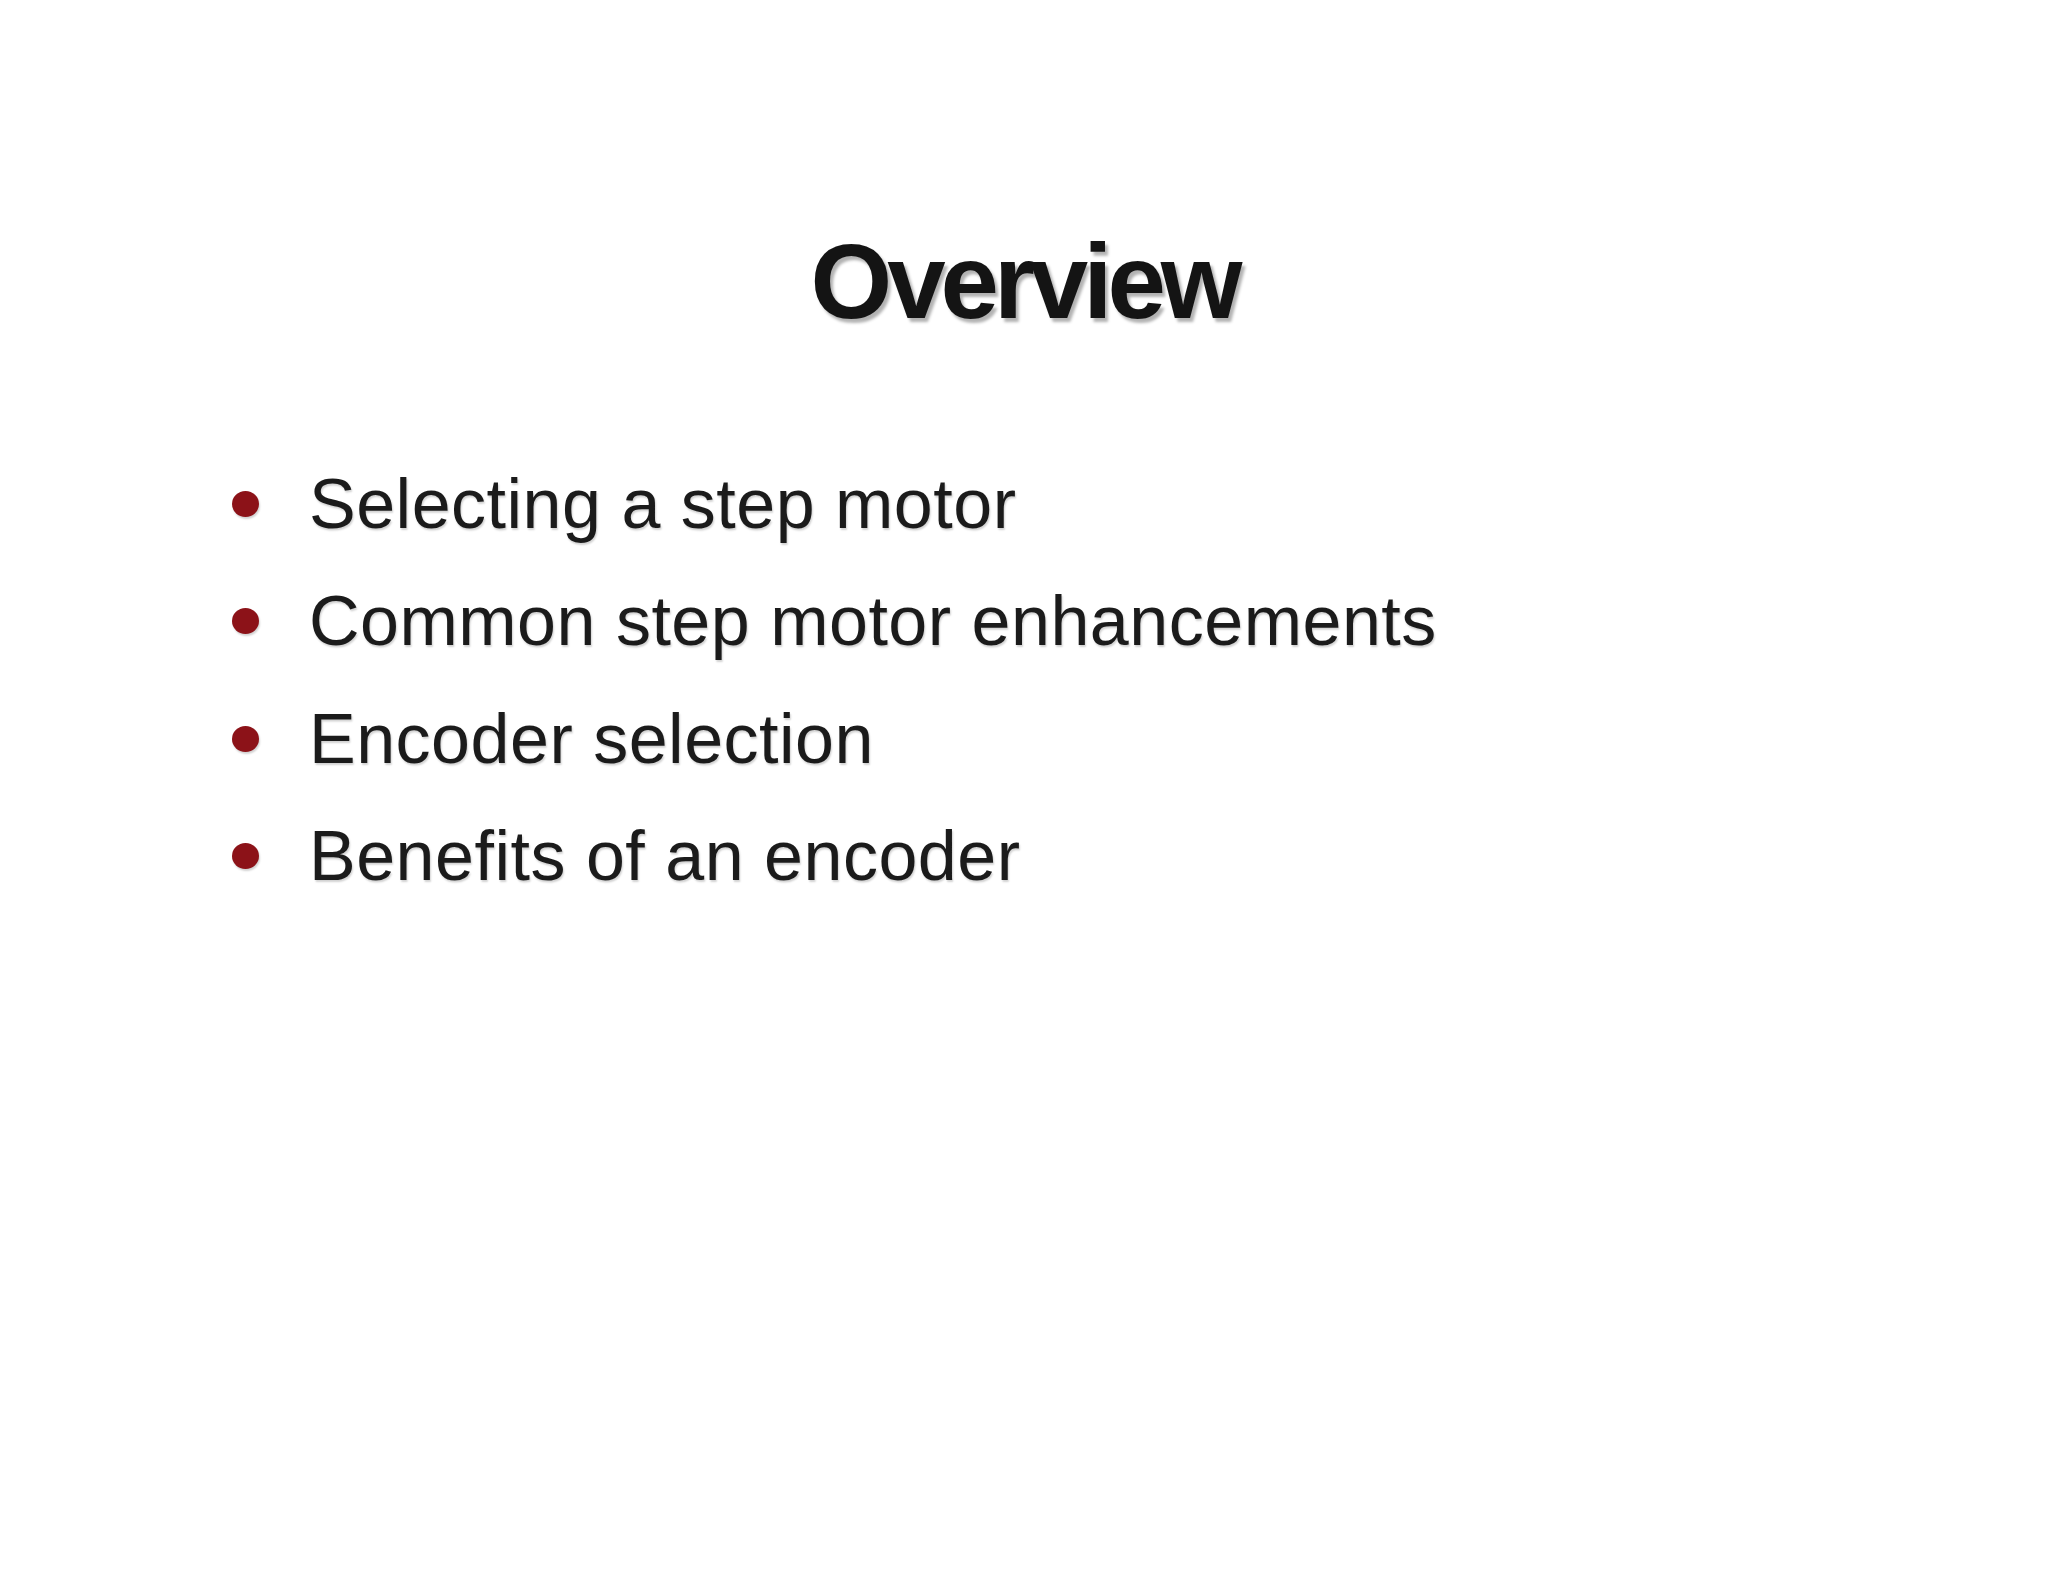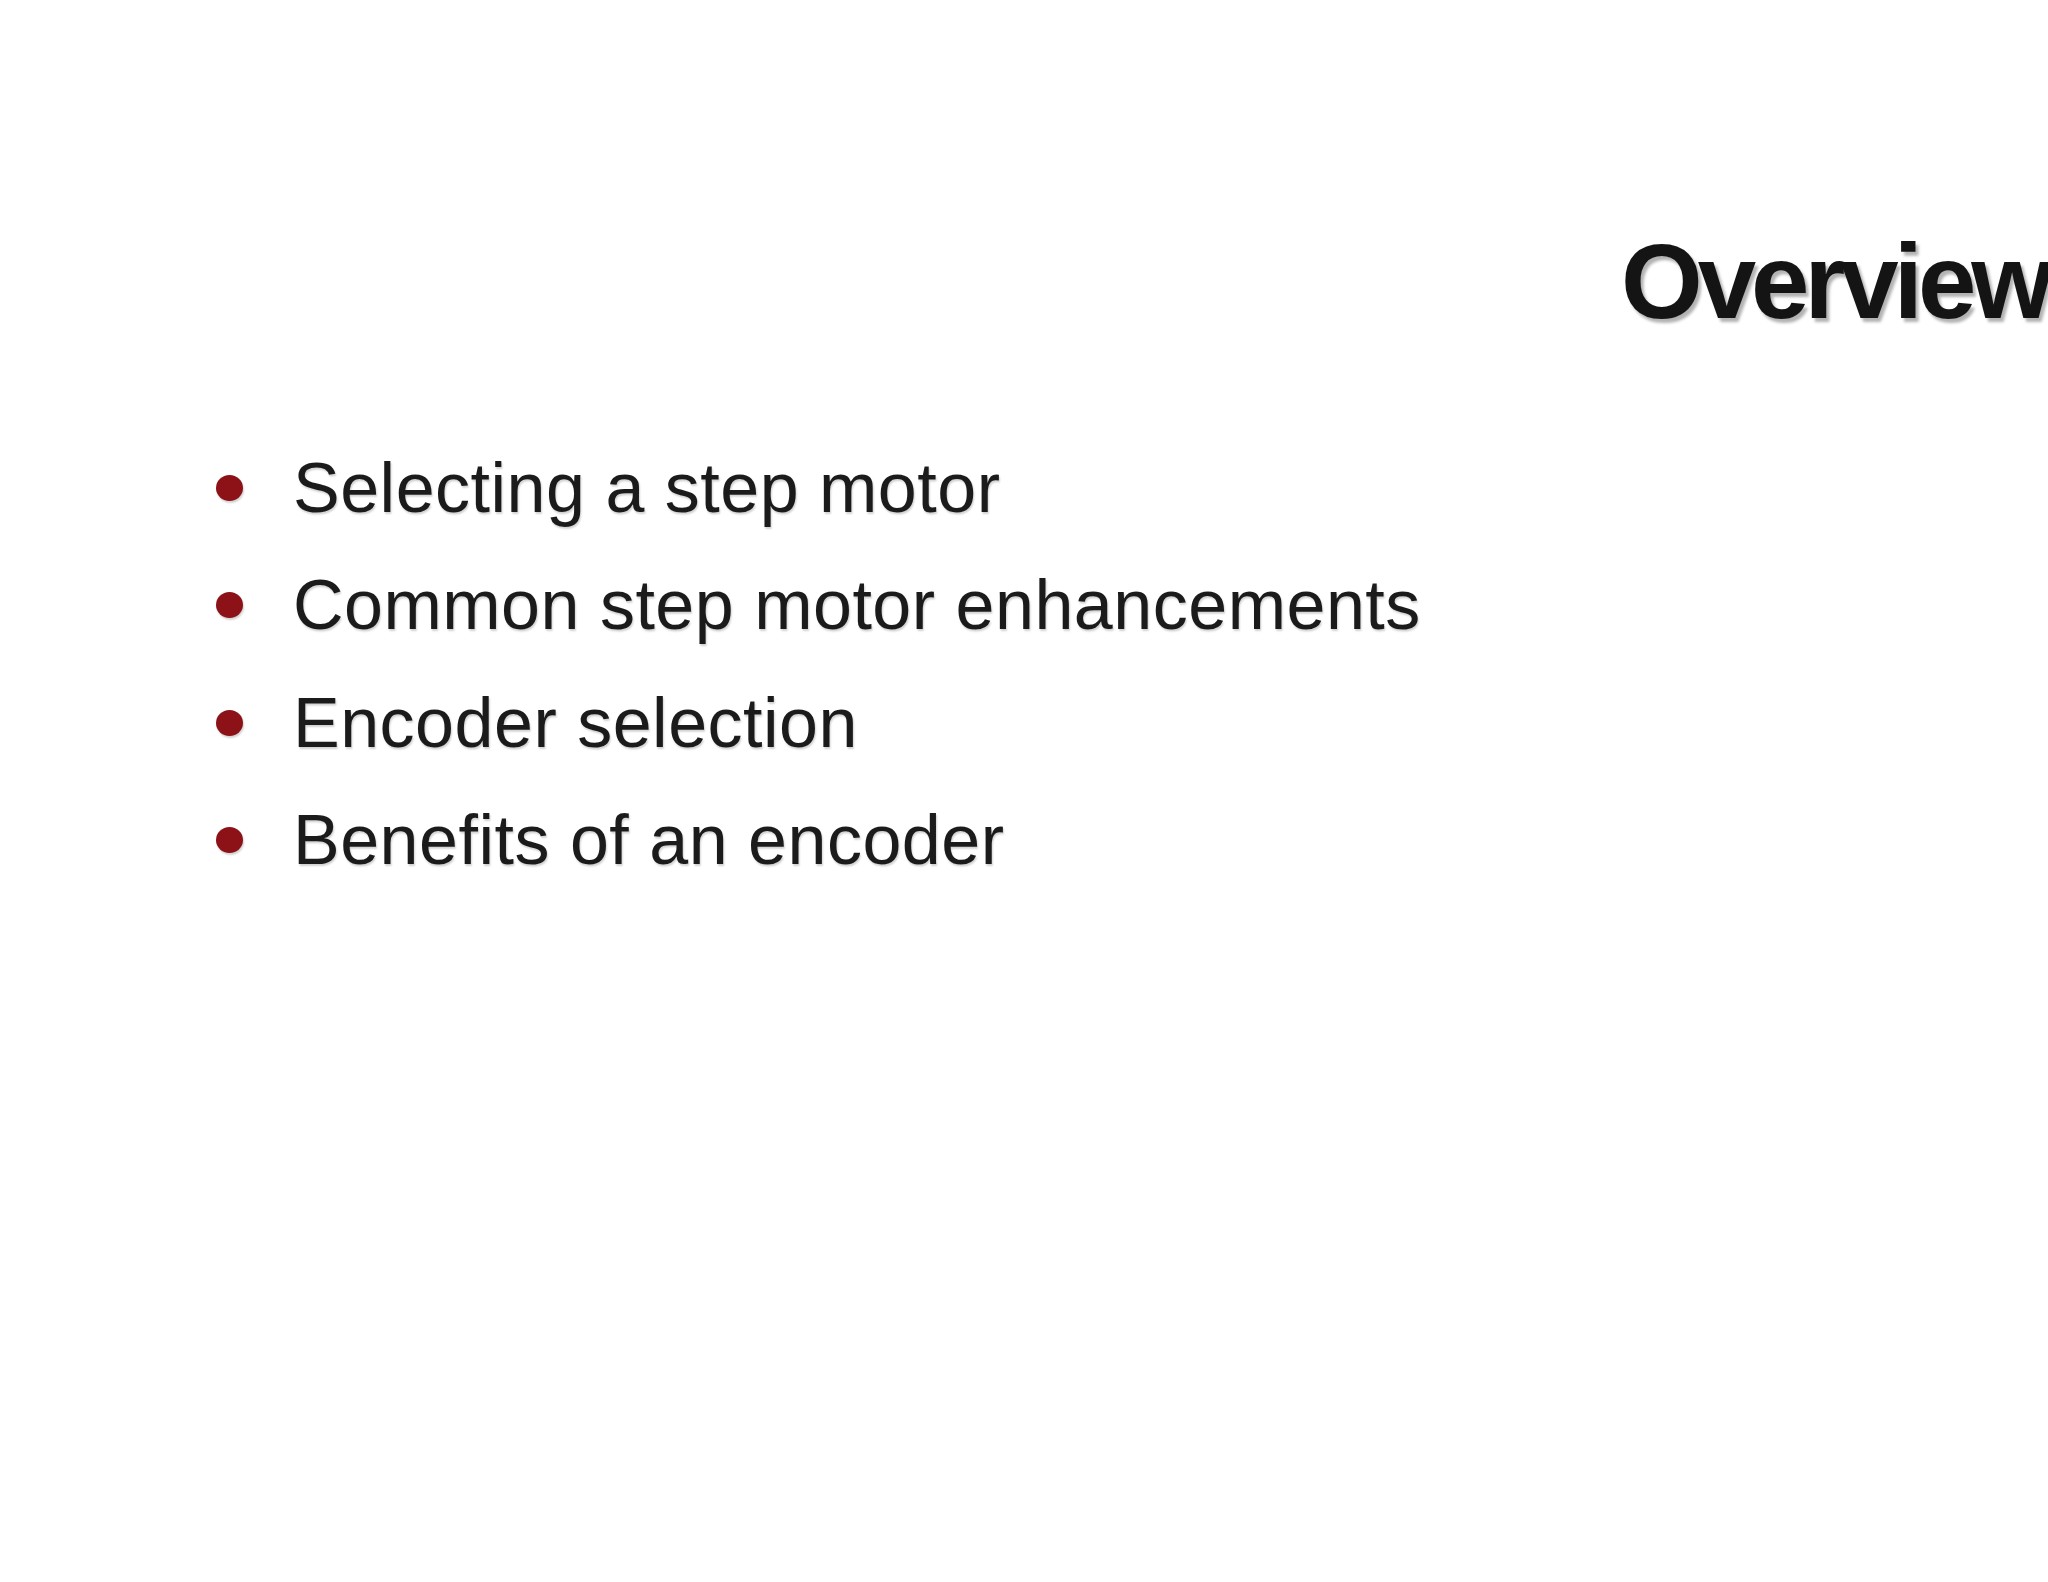--- a/index.html
+++ b/index.html
@@ -25,34 +25,34 @@
     width: 2048px;
     height: 1582px;
     background: var(--background);
   }
   .slide-title {
     position: absolute;
     top: 229px;
     left: 0;
     width: 100%;
     margin: 0;
-    text-align: right;
+    text-align: center;
     font-size: 105px;
     line-height: 105px;
     font-weight: 700;
     letter-spacing: -5px;
     color: var(--title-text);
     text-shadow: 3px 4px 3px rgba(0,0,0,0.30);
     white-space: nowrap;
   }
   .bullet-list {
     position: absolute;
     left: 216px;
     top: 429px;
-    margin: 0;
+    margin: 16px;
     padding: 0;
     list-style: none;
   }
   .bullet-item {
     display: flex;
     align-items: center;
     height: 117.5px;
   }
   .bullet-dot {
     flex: 0 0 auto;

